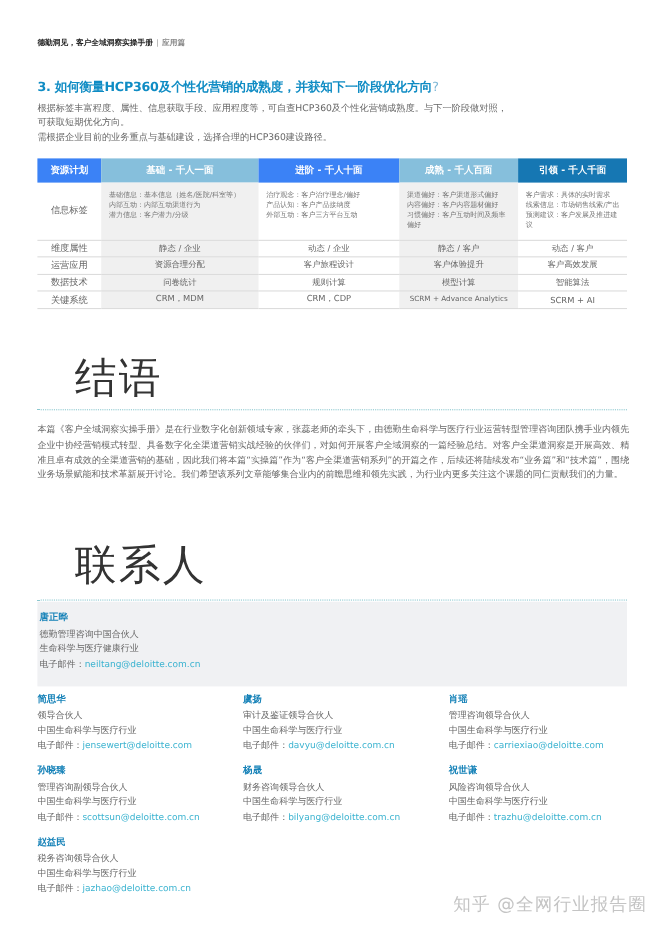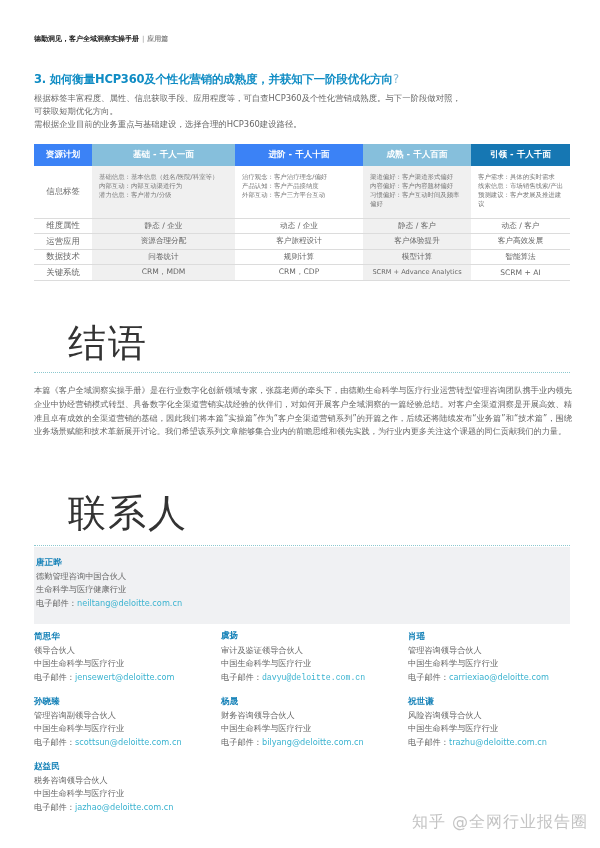--- a/index.html
+++ b/index.html
@@ -135,21 +135,21 @@
   <div>生命科学与医疗健康行业</div>
   <div><span>电子邮件：</span><span class="email">neiltang@deloitte.com.cn</span></div>
 </div>
 
 <div class="contact" style="left:34px; top:630px;">
   <div class="name">简思华</div>
   <div>领导合伙人</div>
   <div>中国生命科学与医疗行业</div>
   <div><span>电子邮件：</span><span class="email">jensewert@deloitte.com</span></div>
 </div>
-<div class="contact" style="left:221px; top:630px;font-family:Liberation Mono, monospace;">
+<div class="contact" style="left:221px; top:630px;">
   <div class="name">虞扬</div>
   <div>审计及鉴证领导合伙人</div>
   <div>中国生命科学与医疗行业</div>
   <div><span>电子邮件：</span><span class="email">davyu@deloitte.com.cn</span></div>
 </div>
 <div class="contact" style="left:408px; top:630px;">
   <div class="name">肖瑶</div>
   <div>管理咨询领导合伙人</div>
   <div>中国生命科学与医疗行业</div>
   <div><span>电子邮件：</span><span class="email">carriexiao@deloitte.com</span></div>

